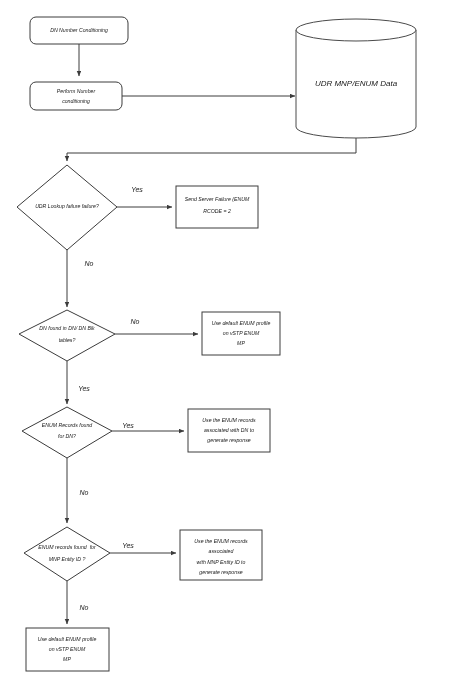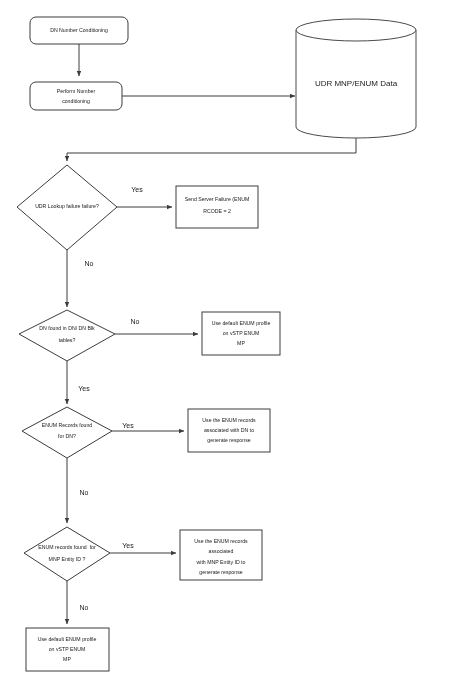--- a/index.html
+++ b/index.html
@@ -14,20 +14,21 @@
     position: relative;
     font-family: "Liberation Sans", sans-serif;
     overflow: hidden;
   }
   #diagram-root {
     position: absolute;
     left: 0;
     top: 0;
     width: 457px;
     height: 694px;
+    font-style: italic;
   }
   svg#flow-svg {
     position: absolute;
     left: 0;
     top: 0;
     width: 457px;
     height: 694px;
     display: block;
   }
   .shape-stroke {

